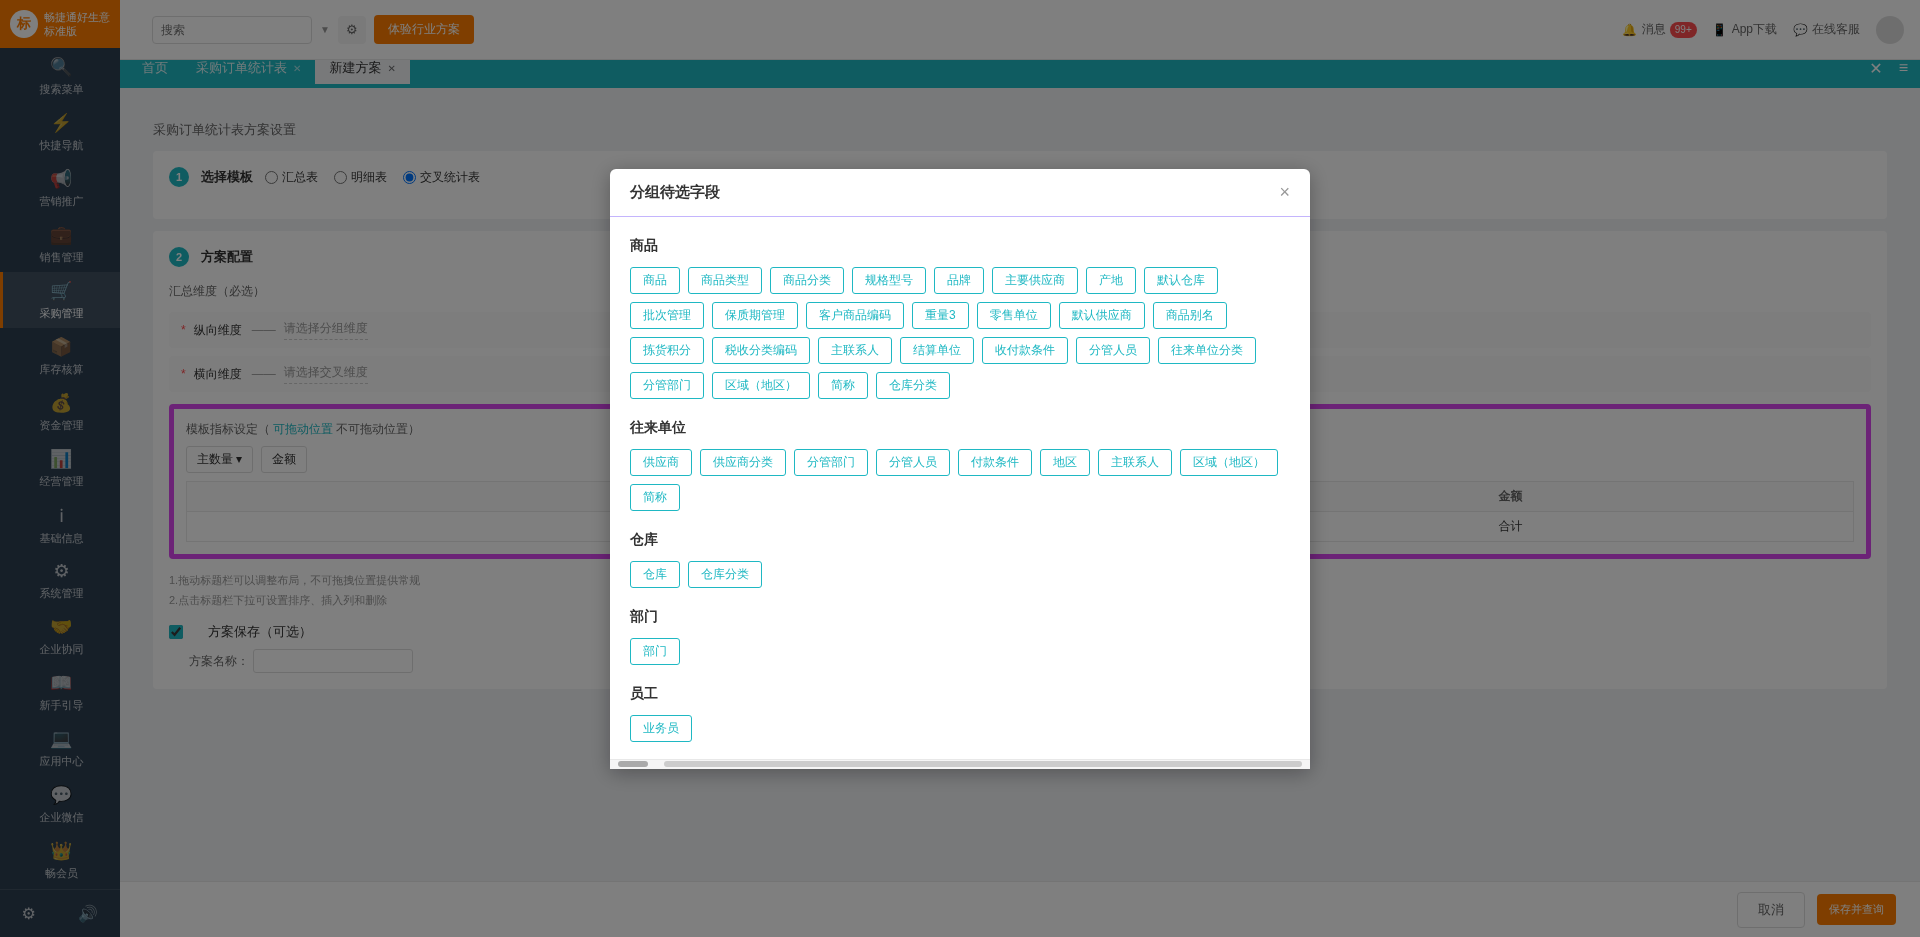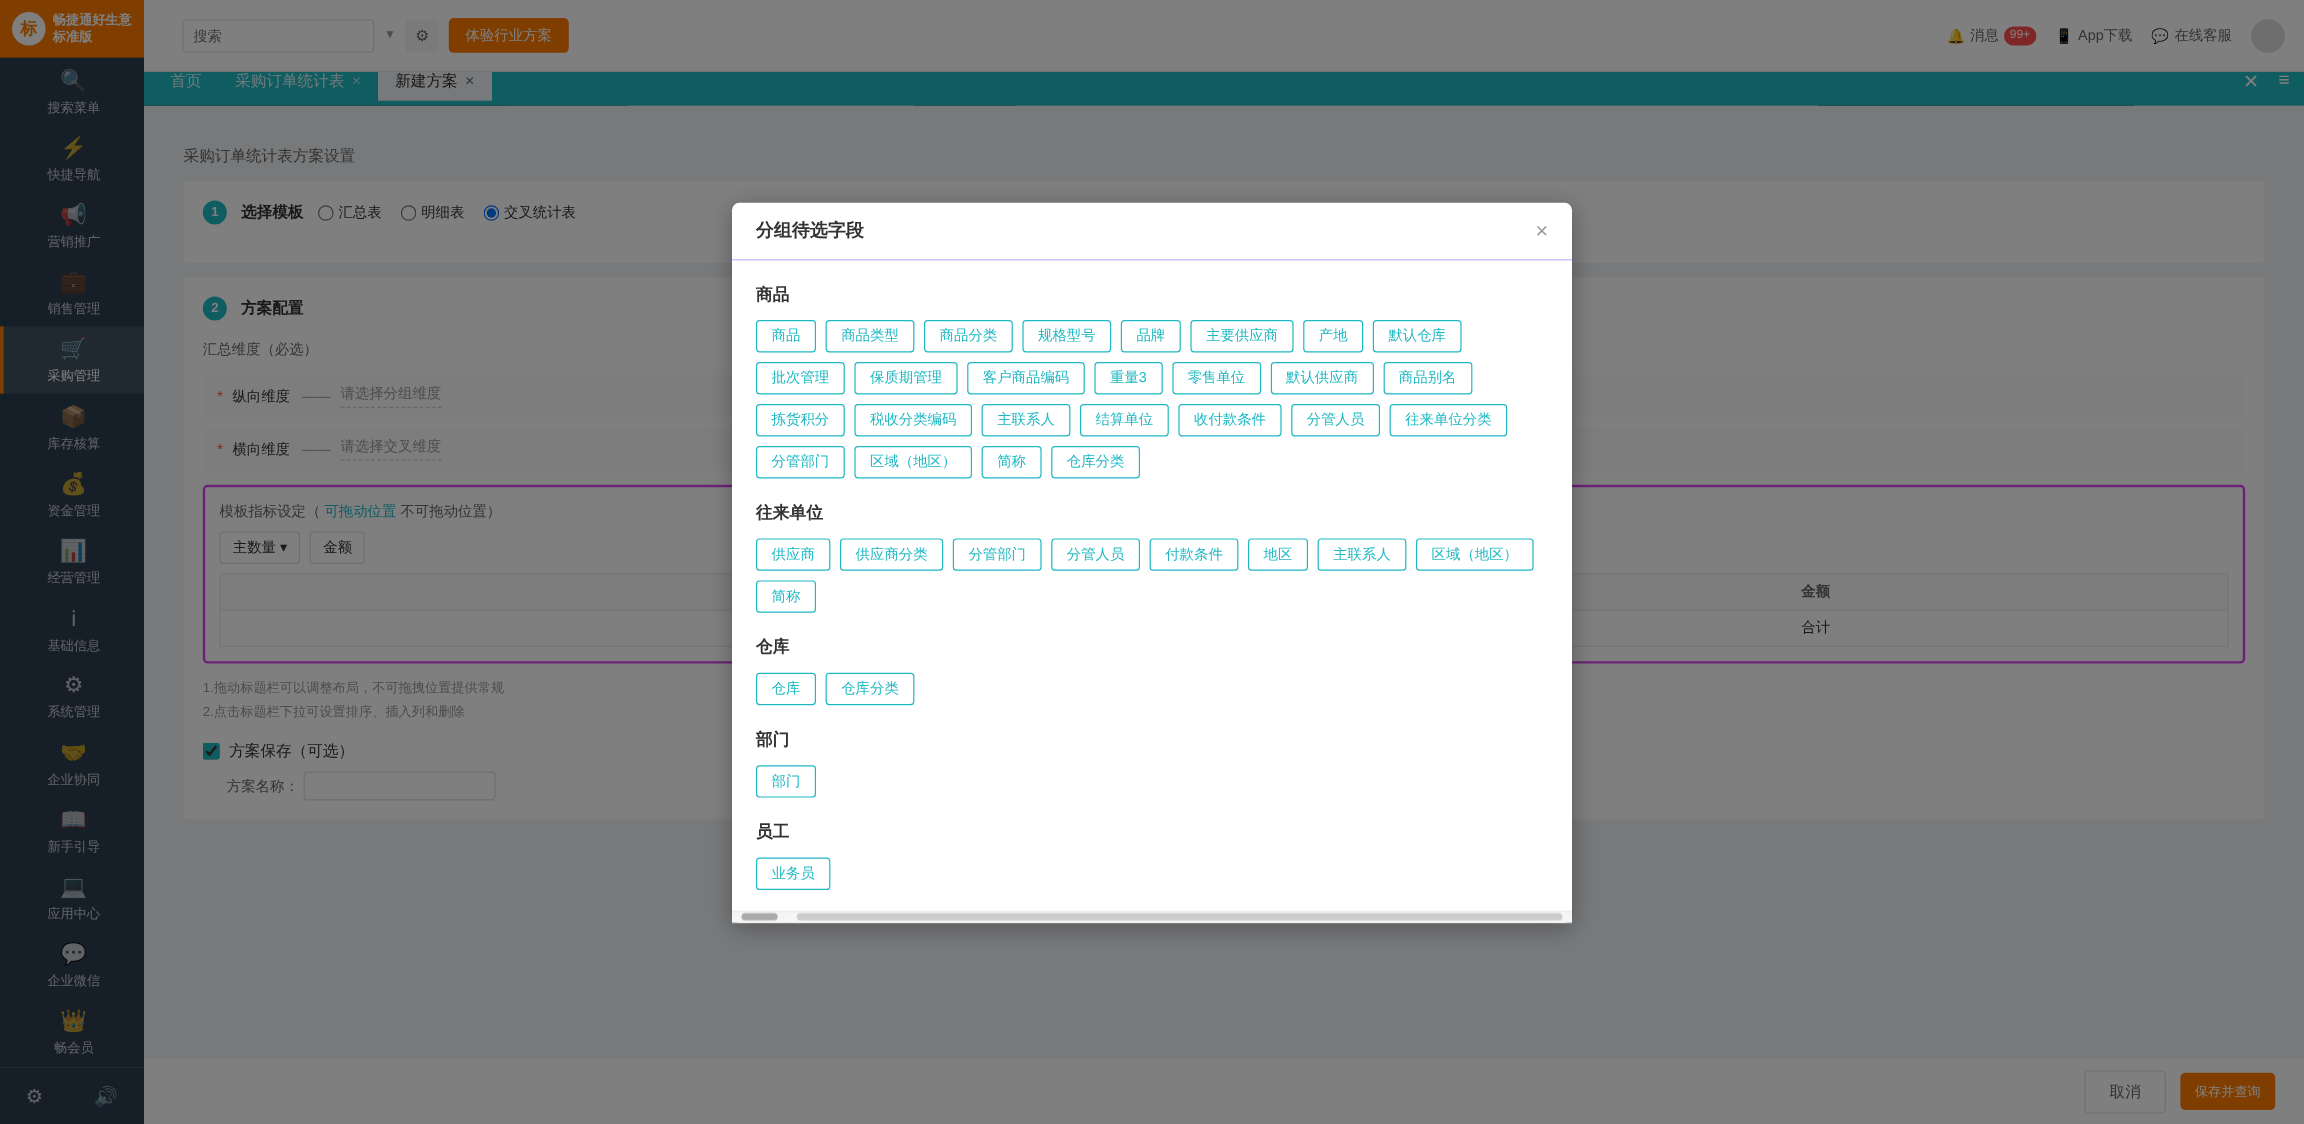--- a/index.html
+++ b/index.html
@@ -84,21 +84,21 @@
       display: flex; align-items: center; justify-content: center;
       background: #ff7d00;
       gap: 6px;
     }
     .sidebar-logo-icon {
       width: 28px; height: 28px; background: white;
       border-radius: 50%;
       display: flex; align-items: center; justify-content: center;
       color: #ff7d00; font-weight: bold; font-size: 14px;
     }
-    .sidebar-logo-text { color: white; font-size: 11px; line-height: 1.3; font-weight: bold; }
+    .sidebar-logo-text { color: white; font-size: 11px; line-height: 1.3; }
     .sidebar-nav { flex: 1; overflow-y: auto; }
     .sidebar-item {
       height: 56px; display: flex; flex-direction: column;
       align-items: center; justify-content: center; gap: 4px;
       color: rgba(255,255,255,0.7); cursor: pointer; font-size: 11px;
       border-left: 3px solid transparent;
     }
     .sidebar-item:hover, .sidebar-item.active {
       background: rgba(255,255,255,0.1);
       color: white;
@@ -244,32 +244,32 @@
 
     .stats-table {
       width: 100%; border-collapse: collapse; margin-top: 8px;
     }
     .stats-table th, .stats-table td {
       border: 1px solid #e8e8e8; padding: 6px 12px; font-size: 12px; text-align: center;
     }
     .stats-table th { background: #fafafa; color: #666; }
 
     .indicator-section {
-      border: 2px solid #d946ef; border-radius: 4px; padding: 12px; margin-top: 12px;
+      border: 5px solid #d946ef; border-radius: 4px; padding: 12px; margin-top: 12px; font-family: Liberation Serif, serif;
     }
     .indicator-label { font-size: 12px; color: #666; margin-bottom: 8px; }
     .indicator-row { display: flex; align-items: center; gap: 8px; }
     .indicator-badge {
       padding: 4px 10px; border: 1px solid #ddd; border-radius: 3px;
       font-size: 12px; cursor: pointer;
     }
 
     .tips-section { font-size: 11px; color: #999; margin-top: 12px; line-height: 1.8; }
 
-    .save-option { display: flex; align-items: center; gap: 8px; margin-top: 12px; }
+    .save-option { display: flex; align-items: center; gap: 25px; margin-top: 12px; }
     .checkbox { width: 14px; height: 14px; accent-color: #1fb8c3; }
     .save-input {
       border: 1px solid #ddd; border-radius: 3px; padding: 4px 8px;
       font-size: 12px; width: 160px;
     }
 
     .modal-footer-scrollbar {
       height: 10px; background: #f5f5f5;
       display: flex; align-items: center;
       border-top: 1px solid #e8e8e8;

